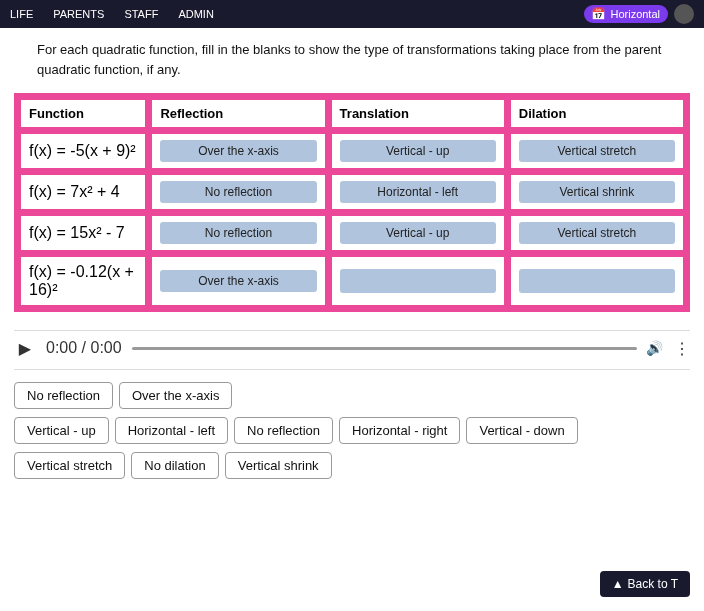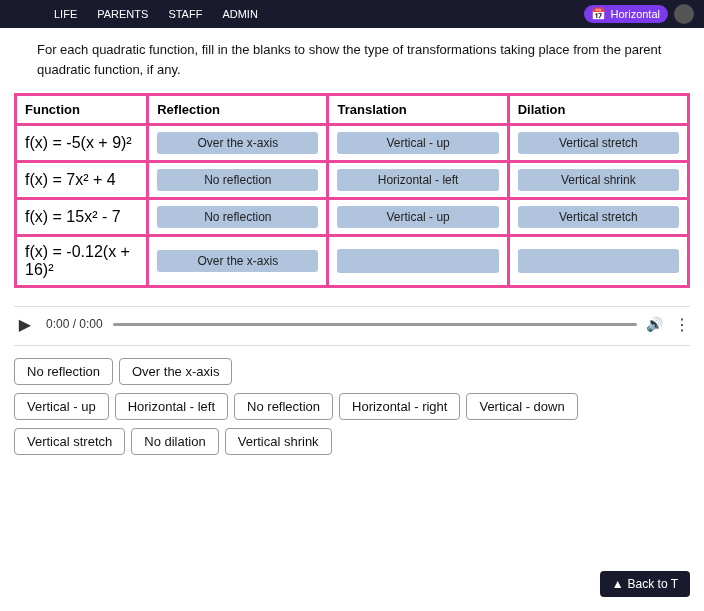--- a/index.html
+++ b/index.html
@@ -16,21 +16,21 @@
     .top-bar {
       background: #1a1a2e;
       color: #fff;
       display: flex;
       align-items: center;
       justify-content: space-between;
       padding: 4px 10px;
       font-size: 11px;
       height: 28px;
     }
-    .top-bar-left { display: flex; gap: 20px; margin-left: 44px; }
+    .top-bar-left { display: flex; gap: 20px; }
     .top-bar-right { display: flex; align-items: center; gap: 6px; }
     .attendance-badge {
       background: #7c3aed;
       border-radius: 12px;
       padding: 2px 8px;
       font-size: 11px;
       display: flex; align-items: center; gap: 4px;
     }
 
     
@@ -46,21 +46,21 @@
       margin-left: 23px;
     }
 
     
     table {
       border-collapse: collapse;
       width: 100%;
       margin-bottom: 18px;
     }
     th, td {
-      border: 3px solid #ec4899;
+      border: 7px solid #ec4899;
       padding: 6px 8px;
       vertical-align: middle;
       font-size: 13px;
     }
     th {
       background: #fff;
       font-weight: bold;
       text-align: left;
     }
     td:first-child {
@@ -100,21 +100,21 @@
     }
     .play-btn {
       width: 22px; height: 22px;
       background: none;
       border: none;
       cursor: pointer;
       display: flex; align-items: center; justify-content: center;
       font-size: 16px;
       color: #333;
     }
-    .time-label { font-size: 12px; color: #333; }
+    .time-label { font-size: 16px; color: #333; }
     .progress-bar {
       flex: 1;
       height: 3px;
       background: #999;
       border-radius: 2px;
     }
     .volume-icon { font-size: 14px; color: #333; }
     .more-icon { font-size: 16px; color: #333; cursor: pointer; }
 
     

